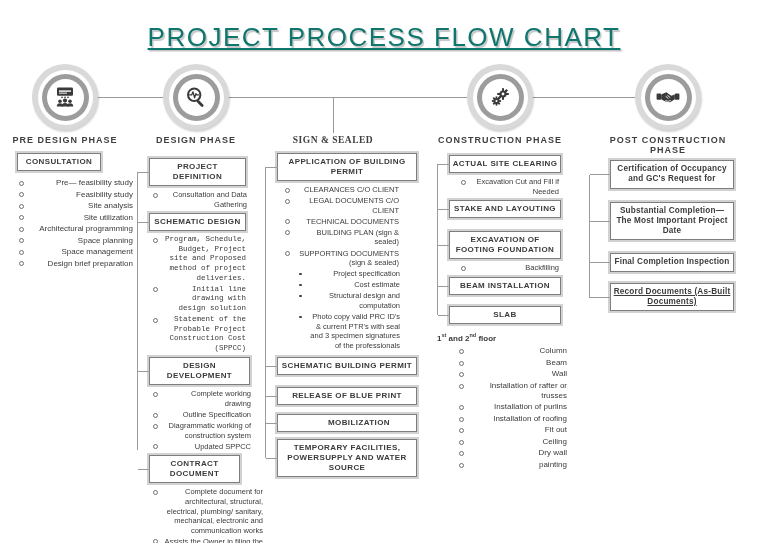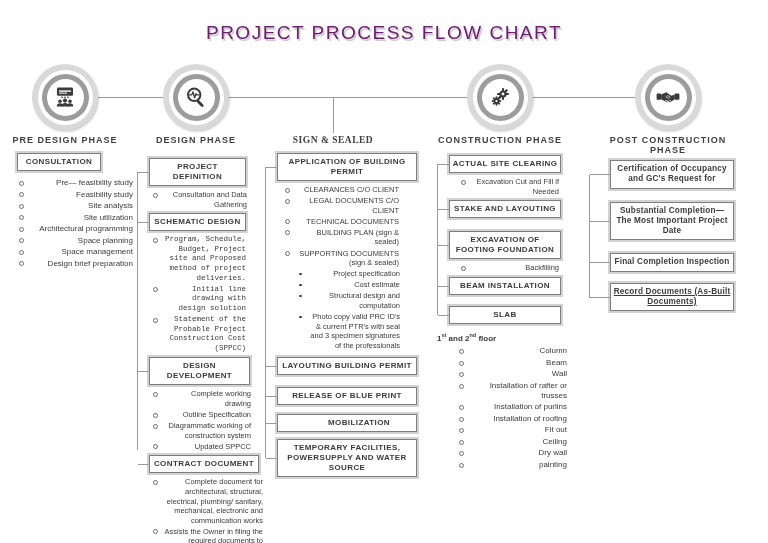--- a/index.html
+++ b/index.html
@@ -1,21 +1,21 @@
 <!DOCTYPE html>
 <html><head>
 <meta charset="utf-8">
 <style>
   html,body{margin:0;padding:0;background:#fff;}
   #canvas{position:relative;width:768px;height:543px;background:#fff;overflow:hidden;
           font-family:"Liberation Sans",sans-serif;color:#3f3f3f;}
   
   .title{position:absolute;top:22px;left:0;width:768px;text-align:center;
-         font-size:19px;letter-spacing:1.5px;color:#701a75;
-         text-shadow:1.5px 1.5px 1px #c4c4c4;}
+         font-size:26px;letter-spacing:1.5px;color:#0f766e;
+         text-shadow:1.5px 1.5px 1px #c4c4c4;text-decoration:underline;}
   
   .hline{position:absolute;left:65px;top:97px;width:603px;height:1px;background:#9a9a9a;}
   .vdrop{position:absolute;left:333px;top:97px;width:1px;height:36px;background:#9a9a9a;}
   .node{position:absolute;top:64px;width:66px;height:66px;z-index:2;}
   .ring-outer{width:66px;height:66px;border-radius:50%;background:#d9d9d9;
               display:flex;align-items:center;justify-content:center;
               box-shadow:1px 2px 2px rgba(0,0,0,.18);}
   .ring-gap{width:55px;height:55px;border-radius:50%;background:#fff;
             display:flex;align-items:center;justify-content:center;}
   .ring-mid{width:47px;height:47px;border-radius:50%;background:#9c9c9c;
@@ -180,21 +180,21 @@
       <li>Initial line drawing with design solution</li>
       <li>Statement of the Probable Project Construction Cost (SPPCC)</li>
     </ul>
     <div class="dbox ticked" style="width:101px;margin-left:12px;">DESIGN DEVELOPMENT</div>
     <ul class="blist" style="width:100px;margin-left:14px;">
       <li>Complete working drawing</li>
       <li>Outline Specification</li>
       <li>Diagrammatic working of construction system</li>
       <li>Updated SPPCC</li>
     </ul>
-    <div class="dbox ticked" style="width:110px;margin-left:12px;">CONTRACT DOCUMENT</div>
+    <div class="dbox ticked" style="width:91px;margin-left:12px;">CONTRACT DOCUMENT</div>
     <ul class="blist" style="width:112px;margin-left:14px;">
       <li>Complete document for architectural, structural, electrical, plumbing/ sanitary, mechanical, electronic and communication works</li>
       <li>Assists the Owner in filing the required documents to secure approval of government authority.</li>
     </ul>
   </div>
 
   <div class="column" style="left:265px;top:150px;width:154px;">
     <div class="spine" style="top: 17px; height: 291px;"></div>
     <div class="dbox ticked" style="width:140px;margin:3px 0 0 12px;">APPLICATION OF BUILDING PERMIT</div>
     <ul class="blist" style="width:116px;margin-left:18px;">
@@ -205,21 +205,21 @@
       <li>
         <span>SUPPORTING DOCUMENTS (sign &amp; sealed)</span>
         <ul class="slist" style="width:104px;">
           <li>Project specification</li>
           <li>Cost estimate</li>
           <li>Structural design and computation</li>
           <li>Photo copy valid PRC ID's &amp; current PTR's with seal and 3 specimen signatures of the professionals</li>
         </ul>
       </li>
     </ul>
-    <div class="dbox ticked" style="width:140px;margin:6px 0 0 12px;">LAYOUTING BUILDING PERMIT</div>
+    <div class="dbox ticked" style="width:140px;margin:6px 0 0 12px;">SCHEMATIC BUILDING PERMIT</div>
     <div class="dbox ticked" style="width:140px;margin:12px 0 0 12px;">RELEASE OF BLUE PRINT</div>
     <div class="dbox ticked" style="width:140px;margin:9px 0 0 12px;padding-left:26px;">MOBILIZATION</div>
     <div class="dbox ticked" style="width:140px;margin:7px 0 0 12px;">TEMPORARY FACILITIES, POWERSUPPLY AND WATER SOURCE</div>
   </div>
 
   <div class="column" style="left:437px;top:152px;width:136px;">
     <div class="spine" style="top: 12px; height: 151px;"></div>
     <div class="dbox ticked" style="width:112px;margin:3px 0 0 12px;">ACTUAL SITE CLEARING</div>
     <ul class="blist" style="width:100px;margin-left:22px;">
       <li>Excavation Cut and Fill if Needed</li>

